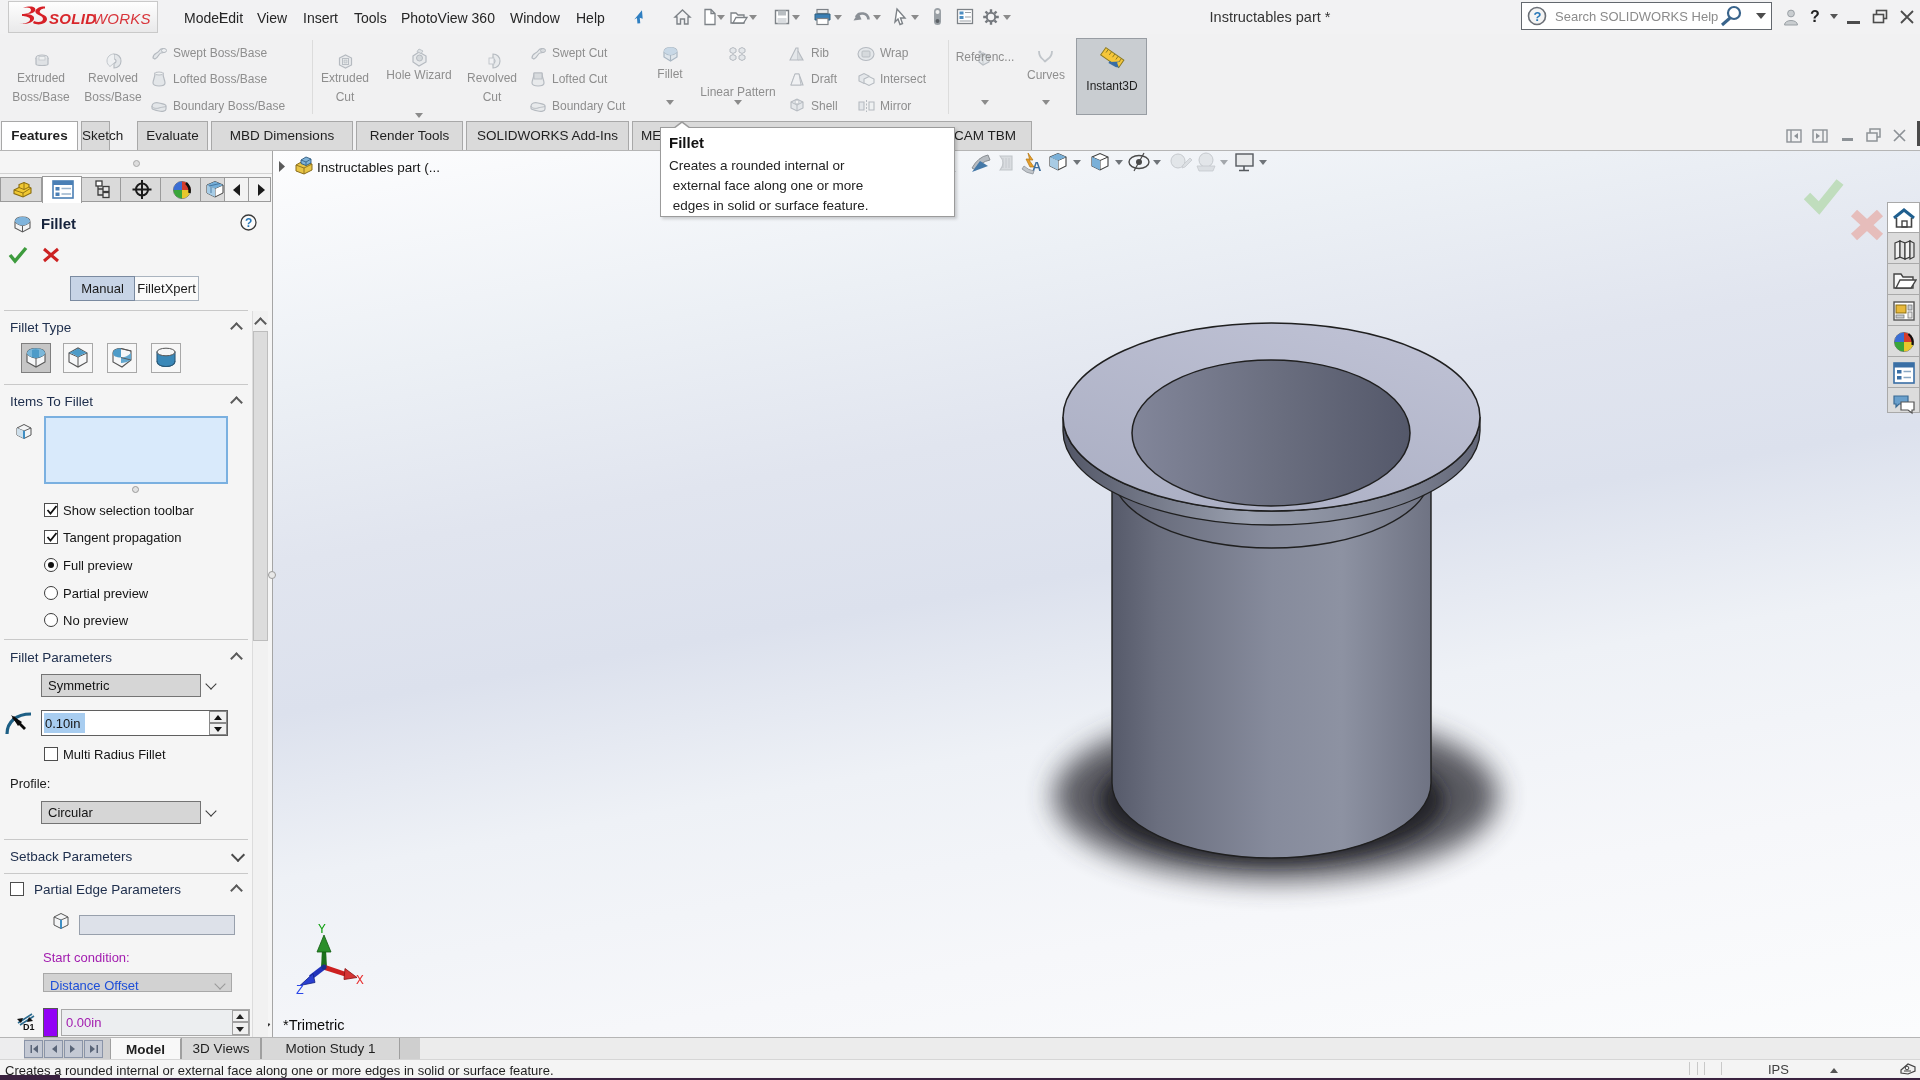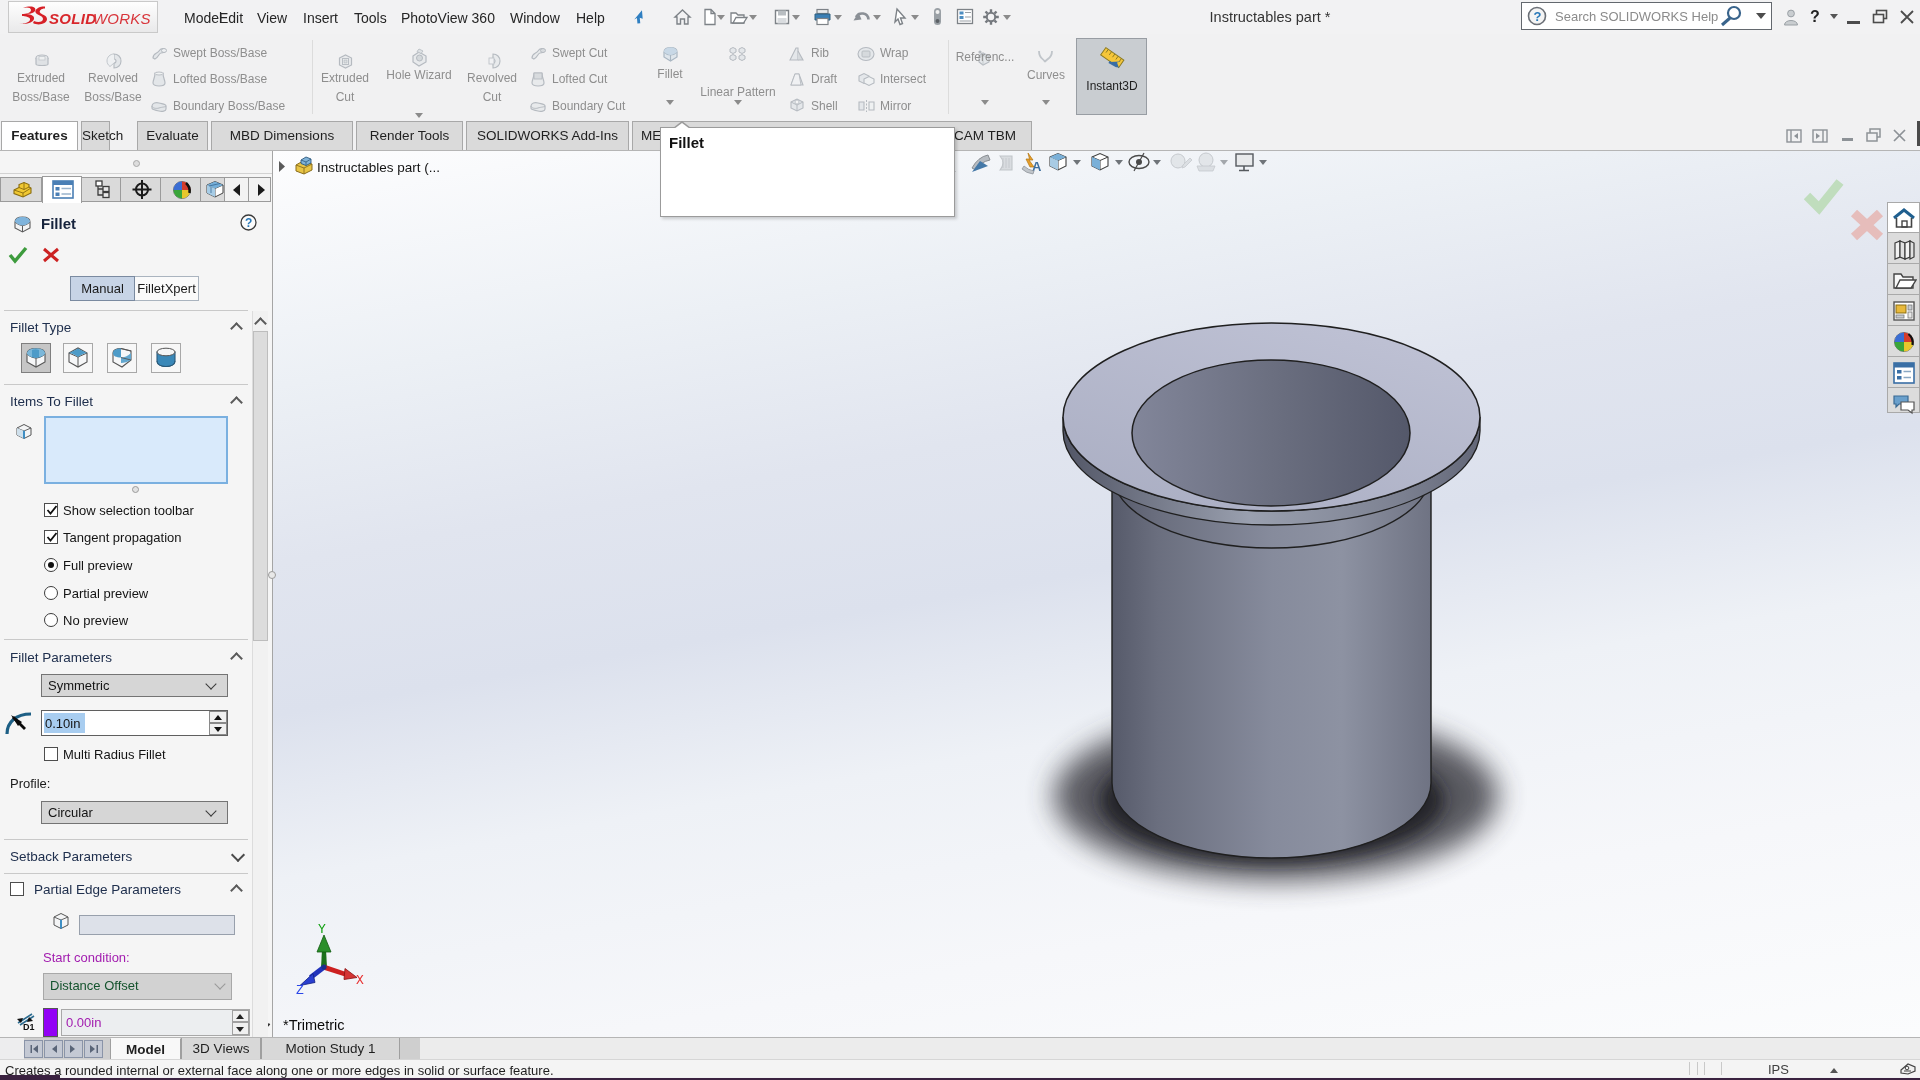--- a/index.html
+++ b/index.html
@@ -18,21 +18,21 @@
 .tabactive { background:#ffffff; font-weight:bold; }
 #hline150 { position:absolute; left:0; top:150px; width:1920px; height:1px; background:#b5b5b5; }
 #viewport { position:absolute; left:273px; top:151px; width:1647px; height:886px; background:linear-gradient(170deg,#fdfdfe 0%, #ecf0f5 20%, #e1e5ef 35%, #dce1ed 48%, #eef1f6 62%, #f6f7fa 80%, #fbfcfd 100%); }
 #panel { position:absolute; left:0; top:151px; width:272px; height:886px; background:#f5f5f5; }
 #paneldiv { position:absolute; left:272px; top:151px; width:1px; height:886px; background:#a5a5a5; }
 .sechdr { position:absolute; font-size:13.5px; font-weight:normal; color:#20304e; }
 .ptext { position:absolute; font-size:13px; color:#141414; white-space:nowrap; }
 .gtext { position:absolute; font-size:13px; color:#a21caf; white-space:nowrap; }
 .chk { position:absolute; width:14px; height:14px; background:#fff; border:1px solid #4d4d4d; }
 .divline { position:absolute; left:4px; width:244px; height:1px; background:#c9c9c9; }
-.combo { position:absolute; left:41px; width:187px; height:23px; background:#d6d6d6; border:1px solid #747474; font-size:13px; color:#141414; line-height:21px; padding-left:6px; }
+.combo { position:absolute; left:41px; width:160px; height:23px; background:#d6d6d6; border:1px solid #747474; font-size:13px; color:#141414; line-height:21px; padding-left:6px; }
 .chev { position:absolute; width:8px; height:8px; border-right:1.6px solid #3a3a3a; border-bottom:1.6px solid #3a3a3a; transform:rotate(45deg); }
 .chevup { position:absolute; width:9px; height:9px; border-right:2px solid #5a5a5a; border-bottom:2px solid #5a5a5a; transform:rotate(-135deg); }
 #bottombar { position:absolute; left:0; top:1037px; width:1920px; height:22px; background:#ececec; border-top:1px solid #b5b5b5; }
 #statusbar { position:absolute; left:0; top:1059px; width:1920px; height:18px; background:#f4f4f4; border-top:1px solid #d6d6d6; }
 #bottomsliver { position:absolute; left:0; top:1078px; width:1920px; height:2px; background:#3a2240; }
 .btab { position:absolute; top:0px; height:22px; background:#d8d8d8; border:1px solid #9f9f9f; border-top:none; font-size:13.5px; color:#1f1f1f; text-align:center; line-height:21px; }
 #tooltip { position:absolute; left:660px; top:127px; width:295px; height:90px; background:#fff; border:1px solid #9b9b9b; box-shadow:2px 2px 3px rgba(0,0,0,0.18); z-index:50; }
 #taskpane { position:absolute; left:1887px; top:202px; width:33px; height:211px; background:#dcdcdc; border:1px solid #a9a9a9; z-index:5; }
 .tpcell { position:absolute; left:0; width:31px; height:30px; border-bottom:1px solid #a9a9a9; }
 </style>
@@ -300,20 +300,21 @@
     </svg>
 <svg class="abs" style="left:1892px;top:9px" width="15" height="15">
       <path d="M2 2 L13 13 M13 2 L2 13" stroke="#8d9297" stroke-width="1.7"></path>
     </svg>
 <div class="abs" style="left:1917px;top:2px;width:3px;height:25px;background:#4a4a4a"></div>
 </div>
 <div id="tooltip">
 <div style="position:absolute;left:-1px;top:-7px;width:0;height:0;border-left:9px solid transparent;border-right:9px solid transparent;border-bottom:7px solid #9b9b9b;margin-left:13px"></div>
 <div style="position:absolute;left:0px;top:-5.5px;width:0;height:0;border-left:8px solid transparent;border-right:8px solid transparent;border-bottom:6px solid #ffffff;margin-left:13px"></div>
 <div style="position:absolute;left:8px;top:6px;font-size:15px;font-weight:bold;color:#111">Fillet</div>
+<div style="position:absolute;left:8px;top:28px;font-size:13.5px;color:#222;line-height:20px">Creates a rounded internal or<br>&nbsp;external face along one or more<br>&nbsp;edges in solid or surface feature.</div>
 </div>
 <div id="hline150"></div>
 <div id="viewport">
 <svg width="1647" height="886" viewBox="273 151 1647 886" style="position:absolute;left:0;top:0">
 <defs>
 <linearGradient id="gcyl" x1="0" y1="0" x2="1" y2="0">
 <stop offset="0" stop-color="#565a6a"></stop>
           <stop offset="0.14" stop-color="#6a6e7e"></stop>
           <stop offset="0.5" stop-color="#868b9c"></stop>
           <stop offset="0.72" stop-color="#8d92a2"></stop>
@@ -580,21 +581,21 @@
 <div class="chk" style="left:10px;top:731px"></div>
 <div class="sechdr" style="left:34px;top:731px">Partial Edge Parameters</div>
 <div class="chevup" style="left:232px;top:735px"></div>
 <svg class="abs" style="left:52px;top:760px" width="18" height="20">
       <path d="M2 6 L9 2.5 L16 6 L16 14 L9 17.5 L2 14 Z" fill="#f4f5f6" stroke="#555" stroke-width="1"></path>
       <path d="M2 6 L9 9 L16 6 M9 9 L9 17.5" fill="none" stroke="#555" stroke-width="0.9"></path>
       <path d="M8 8.6 L8 17 L10 18 L10 9 Z" fill="#3f8fc4"></path>
     </svg>
 <div class="abs" style="left:79px;top:764px;width:156px;height:20px;background:#dde1e9;border:1px solid #98a0ac"></div>
 <div class="gtext" style="left:43px;top:799px">Start condition:</div>
-<div class="abs" style="left:43px;top:822px;width:189px;height:27px;background:#d2d2d2;border:1px solid #a8a8a8;font-size:13px;color:#14532d;line-height:23px;padding-left:6px">Distance Offset
+<div class="abs" style="left:43px;top:822px;width:189px;height:19px;background:#d2d2d2;border:1px solid #a8a8a8;font-size:13px;color:#1d4ed8;line-height:23px;padding-left:6px">Distance Offset
 <div class="chev" style="left:172px;top:6px;border-color:#9a9a9a"></div></div>
 <svg class="abs" style="left:14px;top:858px" width="24" height="24">
       <path d="M4 14 L18 5 M6 16 L20 7" stroke="#2a6a8f" stroke-width="1.6"></path>
       <path d="M3 10 L9 9 L7 14 Z" fill="#111"></path>
       <path d="M19 12 L13 13 L15 8 Z" fill="#111"></path>
       <text x="9" y="21" font-size="9" font-weight="bold" fill="#111" font-family="Liberation Sans">D1</text>
     </svg>
 <div class="abs" style="left:43px;top:857px;width:15px;height:29px;background:#9201f5;border:1px solid #555"></div>
 <div class="abs" style="left:61px;top:858px;width:189px;height:27px;background:#eceef0;border:1px solid #a8a8a8"></div>
 <div class="gtext" style="left:66px;top:864px">0.00in</div>

